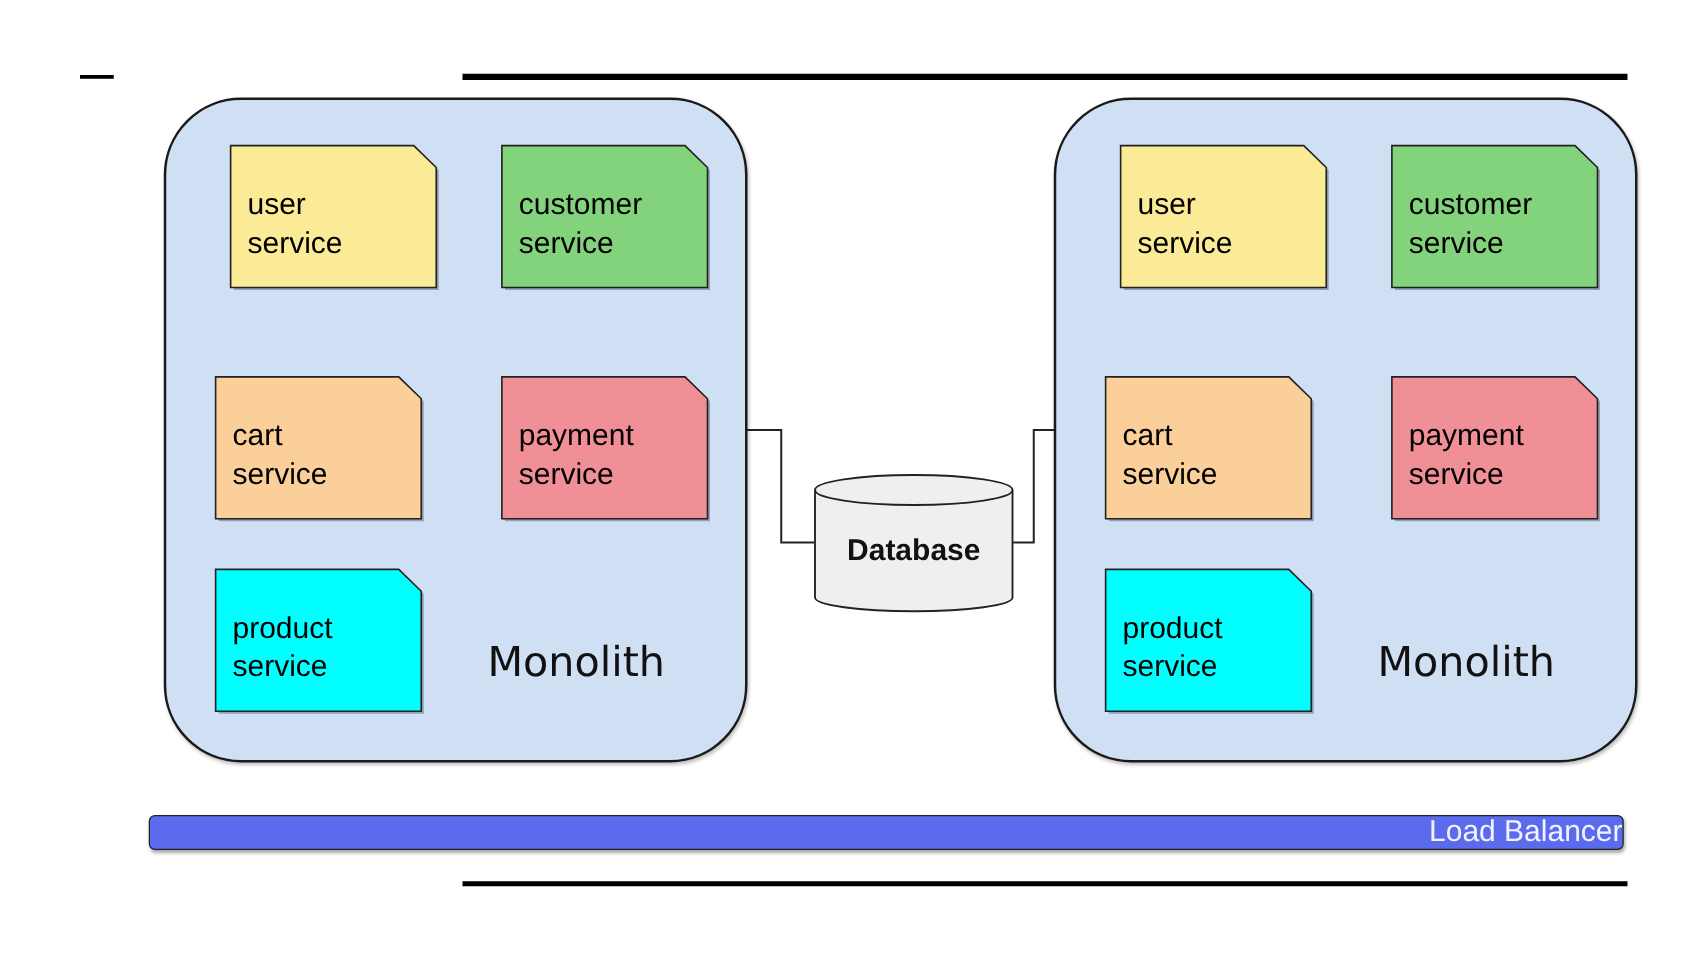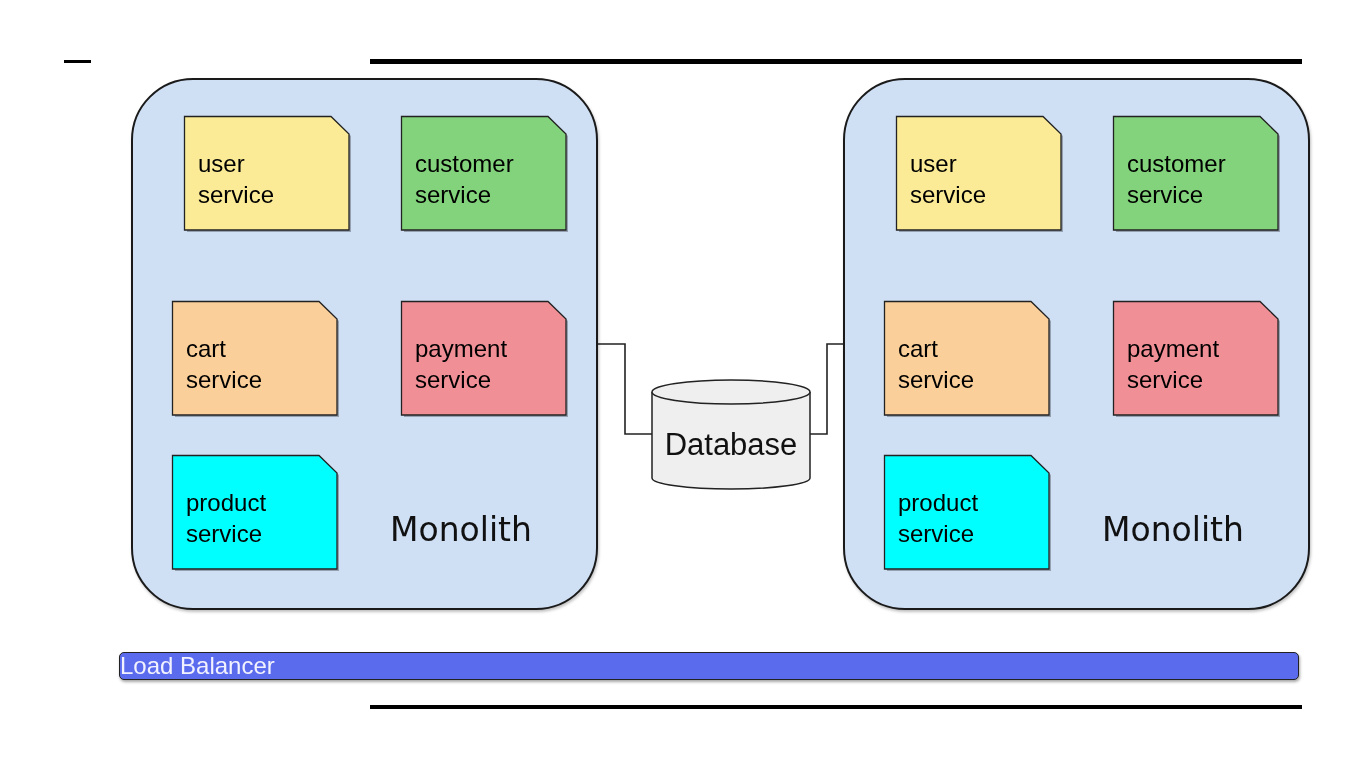--- a/index.html
+++ b/index.html
@@ -3,23 +3,23 @@
 <meta charset="utf-8">
 <style>
   html, body { margin:0; padding:0; background:#ffffff; }
   body { width:1366px; height:768px; position:relative; overflow:hidden; font-family:"Liberation Sans", sans-serif; }
   .rule { position:absolute; background:#000; }
   .monolith { position:absolute; background:#cfdff4; border:2px solid #1a1a1a; border-radius:62px; box-sizing:border-box; box-shadow:1px 2px 3px rgba(0,0,0,0.25); }
   .svc { position:absolute; width:166px; height:116px; }
   .svc svg { position:absolute; left:0; top:0; overflow:visible; }
   .svc .lbl { position:absolute; left:14px; top:32px; font-size:24px; line-height:31px; color:#000; font-family:"Liberation Sans", sans-serif; }
   .mono-label { position:absolute; font-size:33px; color:#111; font-family:"DejaVu Sans", sans-serif; }
-  .lb { position:absolute; left:119px; top:652px; width:1180px; height:28px; background:#5b6bee; border:1.5px solid #222; border-radius:5px; box-sizing:border-box; box-shadow:1px 2px 3px rgba(0,0,0,0.35); color:#f2f2ff; text-align:left; font-size:24px; line-height:26px; }
+  .lb { position:absolute; left:119px; top:652px; width:1180px; height:28px; background:#5b6bee; border:1.5px solid #222; border-radius:5px; box-sizing:border-box; box-shadow:1px 2px 3px rgba(0,0,0,0.35); color:#f2f2ff; text-align:right; font-size:24px; line-height:26px; }
   svg.overlay { position:absolute; left:0; top:0; }
-  .db-label { position:absolute; left:652px; top:427px; width:158px; text-align:center; font-size:31px; color:#111; }
+  .db-label { position:absolute; left:652px; top:427px; width:158px; text-align:center; font-size:24px; color:#111;font-weight:bold; }
 </style>
 </head>
 <body>
 
 <div class="rule" style="left:64px;top:60px;width:27px;height:3px;"></div>
 <div class="rule" style="left:370px;top:59px;width:932px;height:5px;"></div>
 <div class="rule" style="left:370px;top:705px;width:932px;height:4px;"></div>
 
 <svg class="overlay" width="1366" height="768">
   <polyline points="597,344 625,344 625,434 652,434" fill="none" stroke="#222" stroke-width="1.6"></polyline>

